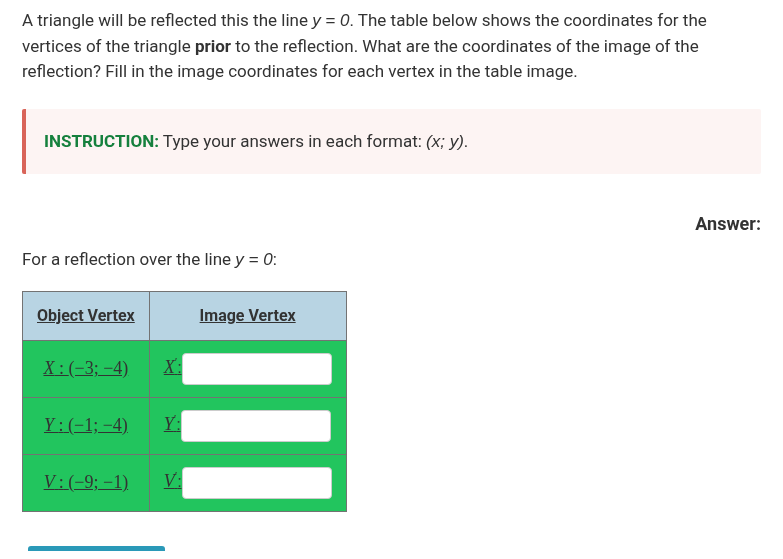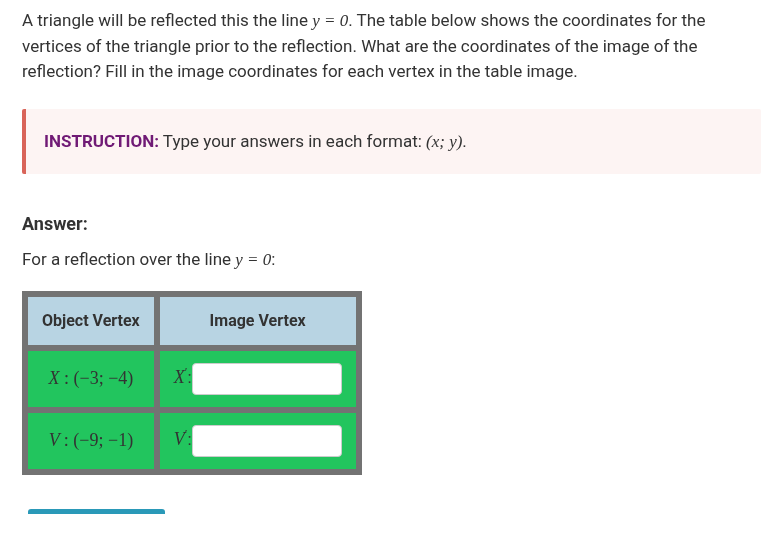--- a/index.html
+++ b/index.html
@@ -12,55 +12,57 @@
       font-size: 17px;
       color: #333;
       padding: 8px 22px;
       width: 783px;
       line-height: 1.5;
     }
     .question-text {
       margin-bottom: 10px;
     }
     .math-inline {
-      font-family: Liberation Serif, serif;
+      font-family: Liberation Sans, sans-serif;
       font-style: italic;
     }
     .bold {
-      font-weight: normal;
+      font-weight: bold;
     }
     .instruction-box {
       background: #fdf4f3;
       border-left: 4px solid #d96459;
       padding: 20px 18px;
       margin-top: 24px;
       margin-bottom: 36px;
       border-radius: 2px;
     }
     .instruction-label {
-      color: #701a75;
+      color: #15803d;
       font-weight: bold;
     }
     .answer-heading {
       font-weight: bold;
       font-size: 18px;
       margin-bottom: 10px;
+      text-align: right;
     }
     .answer-line {
       margin-bottom: 18px;
     }
     table {
       border-collapse: collapse;
       margin-top: 8px;
     }
     th, td {
-      border: 6px solid #737373;
+      border: 1px solid #737373;
       padding: 12px 14px;
       text-align: center;
       vertical-align: middle;
+      text-decoration: underline;
     }
     th {
       background: #b8d4e3;
       font-weight: bold;
       font-size: 16px;
     }
     td {
       background: #22c55e;
     }
     .vertex-cell {
@@ -132,20 +134,28 @@
     <tr>
       <td class="vertex-cell">
         <span>X</span> <span class="num">:</span> <span class="num">(−3; −4)</span>
       </td>
       <td class="image-cell">
         <span class="prime-label"><span>X</span><span class="prime-sup">′</span></span><span>:</span><input type="text" style="">
       </td>
     </tr>
     <tr>
       <td class="vertex-cell">
+        <span>Y</span> <span class="num">:</span> <span class="num">(−1; −4)</span>
+      </td>
+      <td class="image-cell">
+        <span class="prime-label"><span>Y</span><span class="prime-sup">′</span></span><span>:</span><input type="text" style="">
+      </td>
+    </tr>
+    <tr>
+      <td class="vertex-cell">
         <span>V</span> <span class="num">:</span> <span class="num">(−9; −1)</span>
       </td>
       <td class="image-cell">
         <span class="prime-label"><span>V</span><span class="prime-sup">′</span></span><span>:</span><input type="text" style="">
       </td>
     </tr>
   </tbody>
 </table>
 
 <div class="btn-placeholder"></div>

